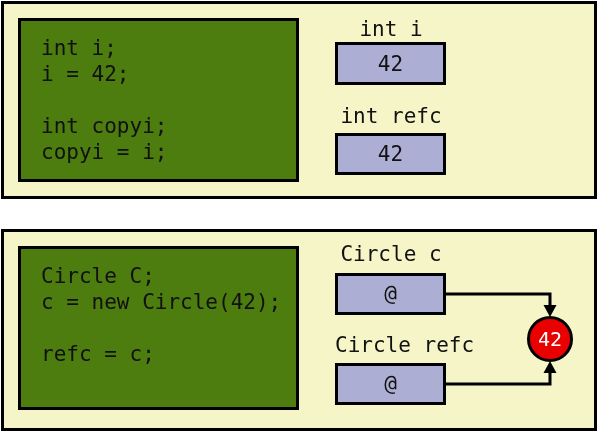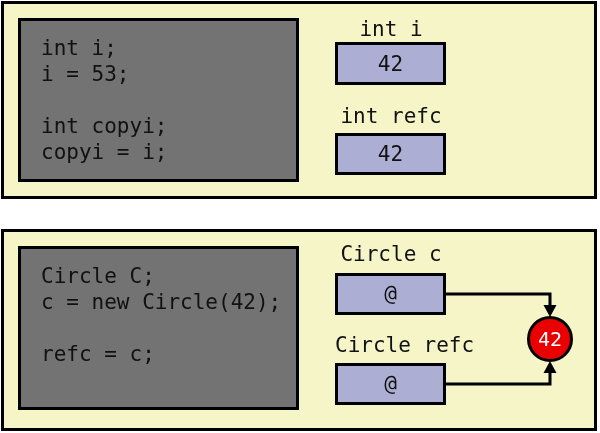--- a/index.html
+++ b/index.html
@@ -10,21 +10,21 @@
   }
   .panel {
     position:absolute; left:1px; width:596px;
     background:#F5F5C8; border:3px solid #000;
   }
   #panel-top    { top:1px;   height:198px; }
   #panel-bottom { top:229px; height:202px; }
 
   .code-box {
     position:absolute; left:14px; top:14px; width:281px; height:164px;
-    background:#737373; border:3px solid #000;
+    background:#4d7c0f; border:3px solid #000;
     padding:14px 0 0 20px;
   }
   .code-line {
     height:26px; line-height:26px; font-size:21px; color:#111;
     white-space:pre;
   }
 
   .vlabel {
     position:absolute; left:331px; width:112px; text-align:center;
     font-size:21px; line-height:26px; color:#111; white-space:nowrap;
@@ -56,21 +56,21 @@
 </style>
 </head>
 <body>
 
 <div class="canvas">
 
   <div class="panel" id="panel-top">
 
     <div class="code-box">
       <div class="code-line">int i;</div>
-      <div class="code-line">i = 53;</div>
+      <div class="code-line">i = 42;</div>
       <div class="code-line"></div>
       <div class="code-line">int copyi;</div>
       <div class="code-line">copyi = i;</div>
     </div>
 
     <div class="vlabel" id="p1-label1">int i</div>
     <div class="vbox" id="p1-box1">
       <span>42</span>
     </div>
 

